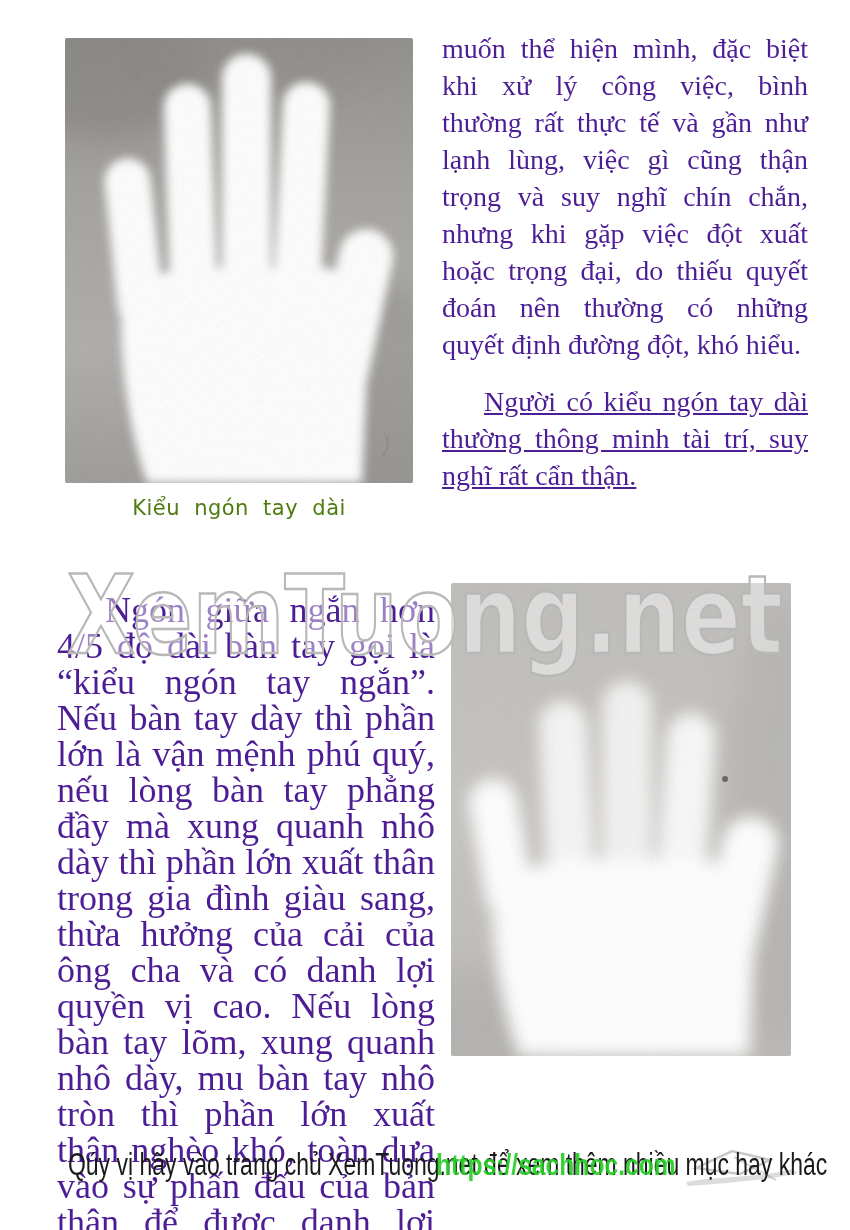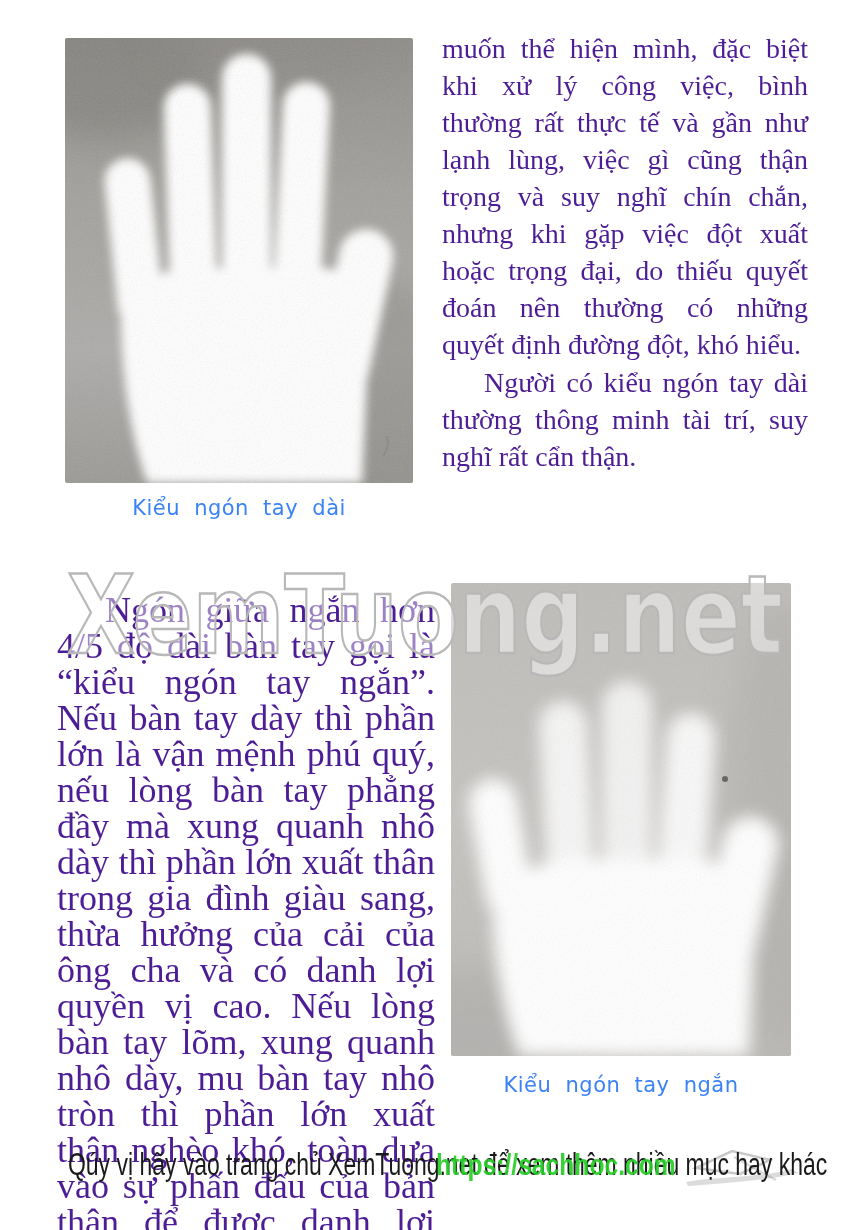--- a/index.html
+++ b/index.html
@@ -7,29 +7,29 @@
         font-family:"Liberation Serif","DejaVu Serif",serif;}
 
   
   .figure{position:absolute;z-index:1;overflow:hidden;border-radius:2px;}
   .figure svg{display:block;}
   .fig-long{left:65px;top:38px;width:348px;height:445px;}
   .fig-short{left:451px;top:583px;width:340px;height:473px;}
 
   .caption{position:absolute;z-index:2;text-align:center;
            font-family:"DejaVu Sans","Liberation Sans",sans-serif;
-           font-size:21px;color:#3b82f6;word-spacing:7px;letter-spacing:.5px;}
+           font-size:21px;color:#4d7c0f;word-spacing:7px;letter-spacing:.5px;}
   .cap-long{left:65px;top:496px;width:348px;}
   .cap-short{left:451px;top:1073px;width:340px;}
 
   
   .col{position:absolute;z-index:2;color:#4c1d95;text-align:justify;}
   .col p{margin:0;}
   .right-col{left:442px;top:30px;width:366px;font-size:28px;line-height:37px;}
-  .right-col p.indent{margin-top:1px;text-indent:42px;}
+  .right-col p.indent{margin-top:20px;text-indent:42px;text-decoration:underline;}
   .left-col{left:57px;top:592px;width:378px;font-size:36px;line-height:36px;}
   .left-col p{text-indent:48px;}
 
   .heading{position:absolute;z-index:2;left:103px;top:541px;margin:0;
            font-size:31px;font-weight:normal;color:#454545;
            letter-spacing:.5px;word-spacing:5px;}
 
   
   .watermark{position:absolute;left:64px;top:552px;width:726px;height:132px;z-index:3;pointer-events:none;}
 
@@ -122,21 +122,20 @@
         <rect x="92" y="118" width="48" height="200" rx="24" transform="rotate(-3 116 218)" opacity=".85"></rect>
         <rect x="151" y="98" width="50" height="215" rx="25" opacity=".8"></rect>
         <rect x="211" y="130" width="48" height="190" rx="24" transform="rotate(4 235 225)" opacity=".9"></rect>
         <rect x="258" y="232" width="56" height="175" rx="28" transform="rotate(13 286 320)"></rect>
         <path d="M42 335 Q46 285 115 276 L252 276 Q298 286 304 340 L298 473 L68 473 Q44 405 42 335 Z"></path>
       </g>
       <circle cx="274" cy="196" r="3" fill="#4a4a4a" opacity=".8"></circle>
       <rect width="340" height="473" filter="url(#grain2)" opacity="0.13"></rect>
     </svg>
   </div>
-  <div class="caption cap-short">Kiểu ngón tay ngắn</div>
 
   <svg class="watermark" viewBox="0 0 726 132">
     <text x="3" y="101" textLength="716" lengthAdjust="spacingAndGlyphs" font-family="DejaVu Sans, sans-serif" font-weight="bold" font-size="108" fill="rgba(255,255,255,0.45)" stroke="#b8b8b8" stroke-width="2.5">XemTuong.net</text>
   </svg>
 
   <svg class="scribble" viewBox="0 0 135 58">
     <path d="M18 30 L54 13 L92 22 L62 36 Z" fill="none" stroke="#9a9a9a" stroke-width="2.5" opacity=".55"></path>
     <path d="M8 44 C 40 38, 82 40, 114 31 L120 35 C 92 42, 40 46, 10 48 Z" fill="#a8a8a8" opacity=".4"></path>
     <path d="M56 19 L98 42" stroke="#9a9a9a" stroke-width="2" opacity=".4" fill="none"></path>
   </svg>

